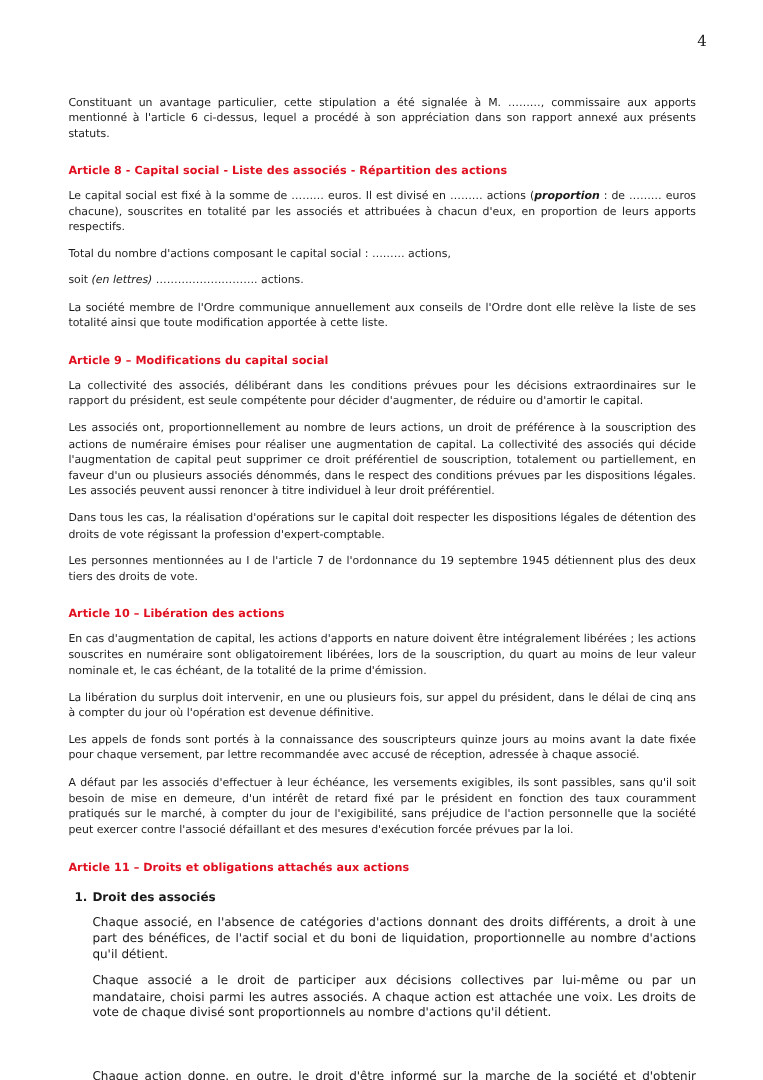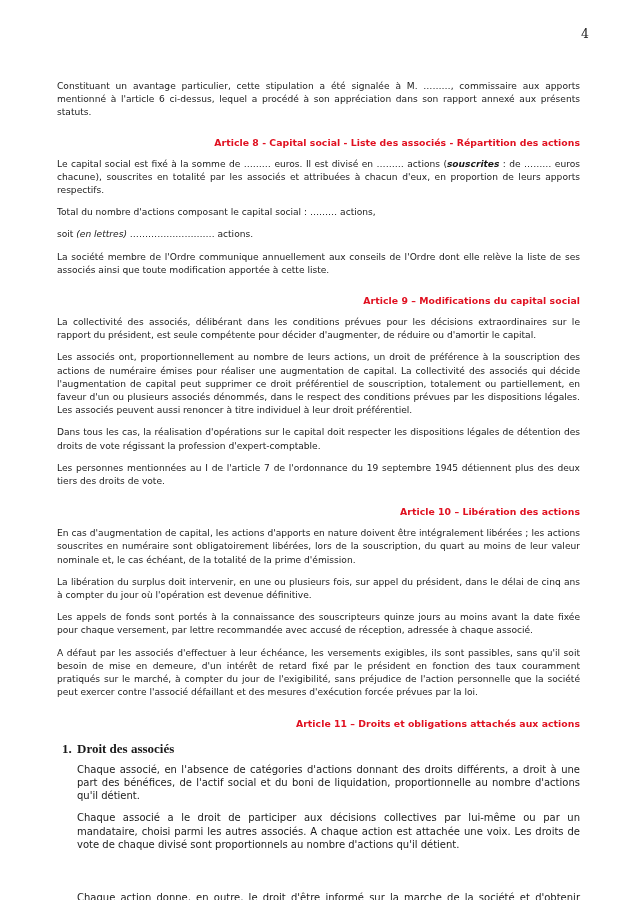--- a/index.html
+++ b/index.html
@@ -48,38 +48,37 @@
   p.body-text:last-child {
     margin-bottom: 0;
   }
   h2.article-heading {
     margin: 17px 0 9px 0;
     font-family: "DejaVu Sans", sans-serif;
     font-size: 9.3px;
     font-weight: bold;
     line-height: 13px;
     color: #e01020;
-    text-align: right;
+    text-align: left;
     letter-spacing: 0.05px;
   }
   h2.article-heading.first {
     margin-top: 16px;
   }
   .list-block {
     margin: 7px 0 0 0;
     padding: 0;
   }
   .list-item-head {
     margin: 12px 0 8px 0;
     padding-left: 5px;
-    font-size: 13px;
+    font-size: 10px;
     font-weight: bold;
     line-height: 13.2px;
     color: #1a1a1a;
-    font-family: Liberation Serif, serif;
   }
   .list-item-head .num {
     display: inline-block;
     width: 15px;
   }
   .sub-para {
     margin: 0 0 9px 0;
     padding-left: 20px;
     font-size: 10px;
     line-height: 13.2px;
@@ -100,27 +99,27 @@
 <div class="page">
 
   <div class="page-number">4</div>
 
   <div class="content">
 
     <p class="body-text">Constituant un avantage particulier, cette stipulation a été signalée à M. ………, commissaire aux apports mentionné à l'article 6 ci-dessus, lequel a procédé à son appréciation dans son rapport annexé aux présents statuts.</p>
 
     <h2 class="article-heading first">Article 8 - Capital social - Liste des associés - Répartition des actions</h2>
 
-    <p class="body-text"><span>Le capital social est fixé à la somme de ……… euros. Il est divisé en ……… actions (</span><em class="bi">souscrites</em><span> : de ……… euros chacune), souscrites en totalité par les associés et attribuées à chacun d'eux, en proportion de leurs apports respectifs.</span></p>
+    <p class="body-text"><span>Le capital social est fixé à la somme de ……… euros. Il est divisé en ……… actions (</span><em class="bi">proportion</em><span> : de ……… euros chacune), souscrites en totalité par les associés et attribuées à chacun d'eux, en proportion de leurs apports respectifs.</span></p>
 
     <p class="body-text">Total du nombre d'actions composant le capital social : ……… actions,</p>
 
     <p class="body-text"><span>soit </span><em class="it">(en lettres)</em><span> ………………………. actions.</span></p>
 
-    <p class="body-text">La société membre de l'Ordre communique annuellement aux conseils de l'Ordre dont elle relève la liste de ses associés ainsi que toute modification apportée à cette liste.</p>
+    <p class="body-text">La société membre de l'Ordre communique annuellement aux conseils de l'Ordre dont elle relève la liste de ses totalité ainsi que toute modification apportée à cette liste.</p>
 
     <h2 class="article-heading">Article 9 – Modifications du capital social</h2>
 
     <p class="body-text">La collectivité des associés, délibérant dans les conditions prévues pour les décisions extraordinaires sur le rapport du président, est seule compétente pour décider d'augmenter, de réduire ou d'amortir le capital.</p>
     <p class="body-text">Les associés ont, proportionnellement au nombre de leurs actions, un droit de préférence à la souscription des actions de numéraire émises pour réaliser une augmentation de capital. La collectivité des associés qui décide l'augmentation de capital peut supprimer ce droit préférentiel de souscription, totalement ou partiellement, en faveur d'un ou plusieurs associés dénommés, dans le respect des conditions prévues par les dispositions légales. Les associés peuvent aussi renoncer à titre individuel à leur droit préférentiel.</p>
     <p class="body-text">Dans tous les cas, la réalisation d'opérations sur le capital doit respecter les dispositions légales de détention des droits de vote régissant la profession d'expert-comptable.</p>
     <p class="body-text">Les personnes mentionnées au I de l'article 7 de l'ordonnance du 19 septembre 1945 détiennent plus des deux tiers des droits de vote.</p>
 
     <h2 class="article-heading">Article 10 – Libération des actions</h2>
 

